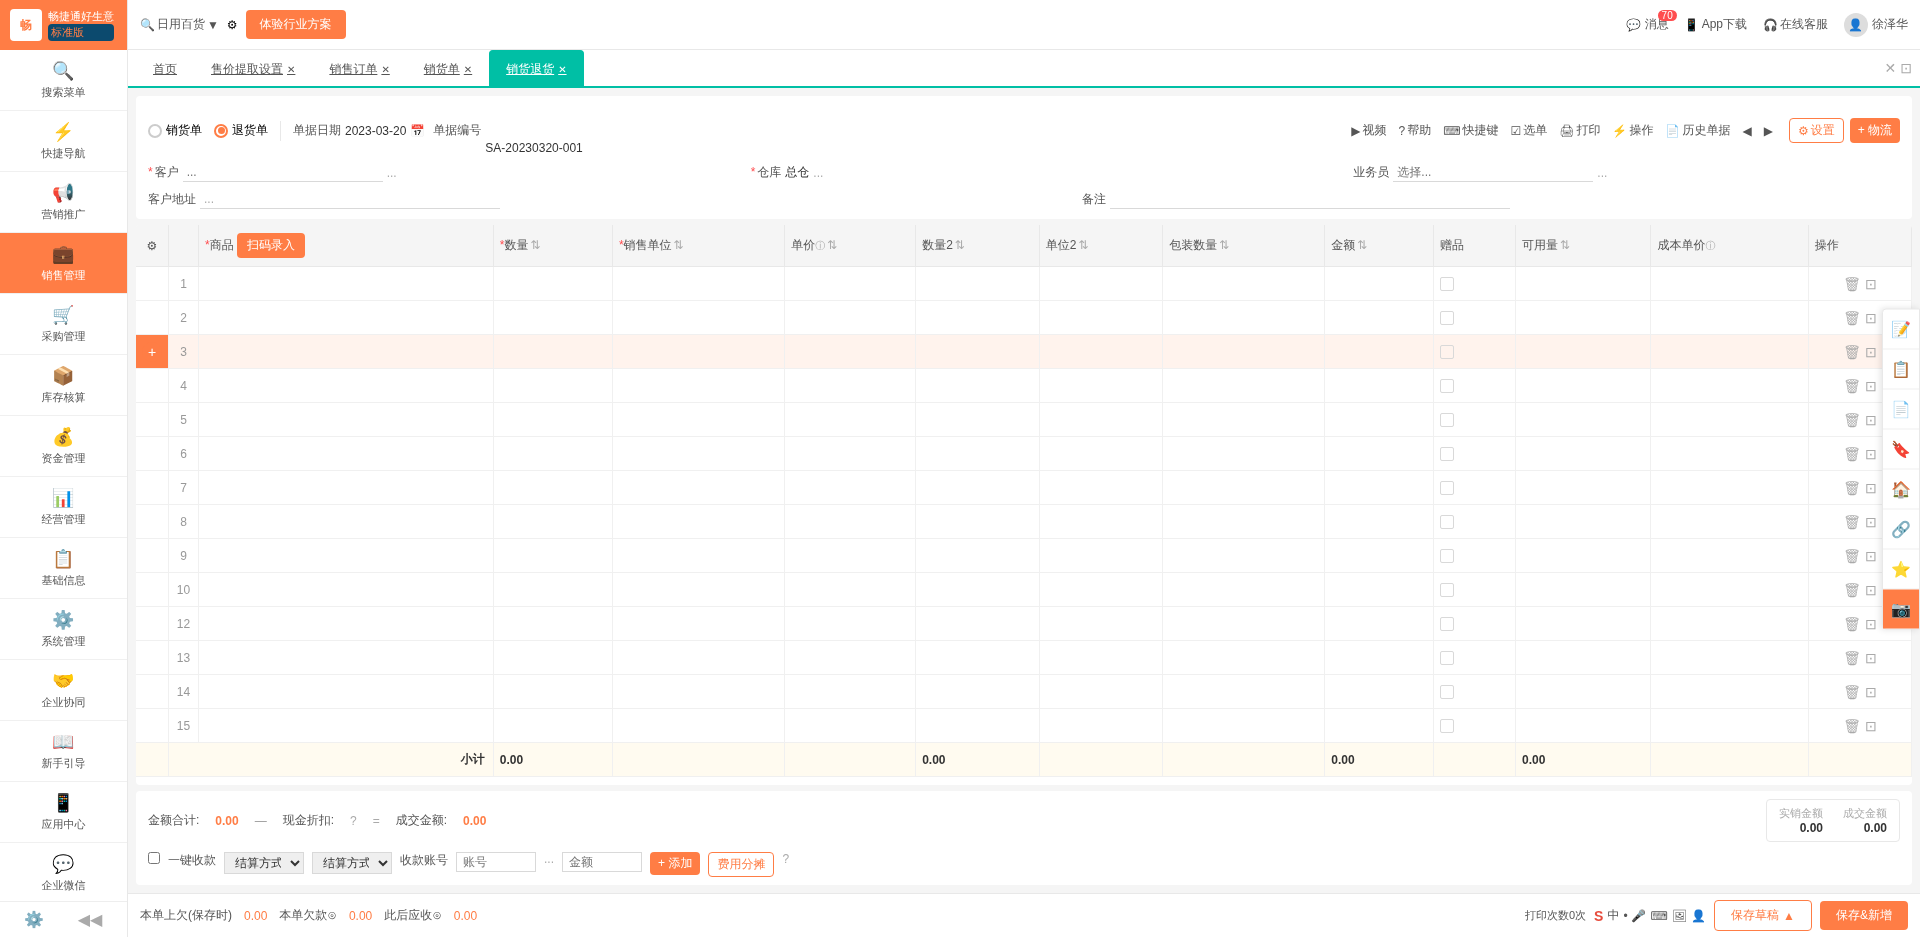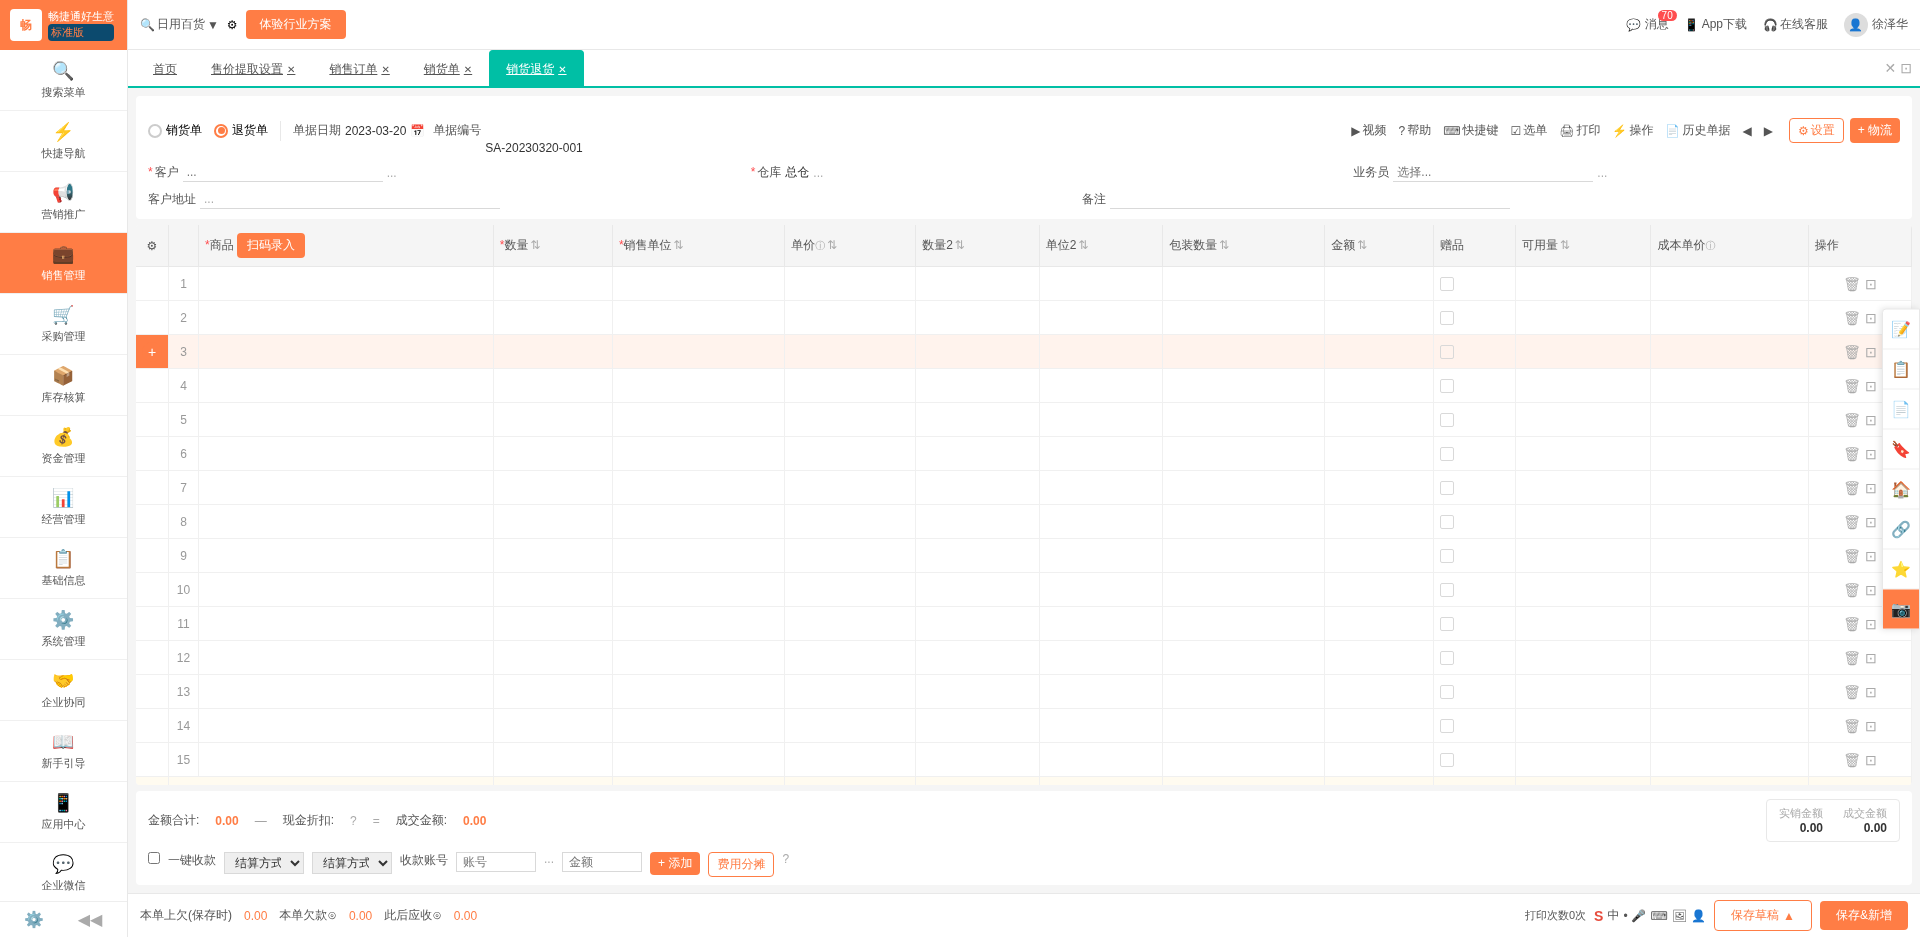--- a/index.html
+++ b/index.html
@@ -658,47 +658,20 @@
         <div class="action-btns">
           <span class="action-btn">🗑</span>
           <span class="action-btn">⊡</span>
         </div>
       </td>
     </tr>
               <tr>
       <td class="gear-col">
         
       </td>
-      <td class="row-num">11</td>
-      <td>
-        
-      </td>
-      <td></td>
-      <td></td>
-      <td></td>
-      <td></td>
-      <td></td>
-      <td></td>
-      <td></td>
-      <td class="checkbox-cell">
-        <div class="checkbox"></div>
-      </td>
-      <td></td>
-      <td></td>
-      <td>
-        <div class="action-btns">
-          <span class="action-btn">🗑</span>
-          <span class="action-btn">⊡</span>
-        </div>
-      </td>
-    </tr>
-              <tr>
-      <td class="gear-col">
-        
-      </td>
       <td class="row-num">12</td>
       <td>
         
       </td>
       <td></td>
       <td></td>
       <td></td>
       <td></td>
       <td></td>
       <td></td>

